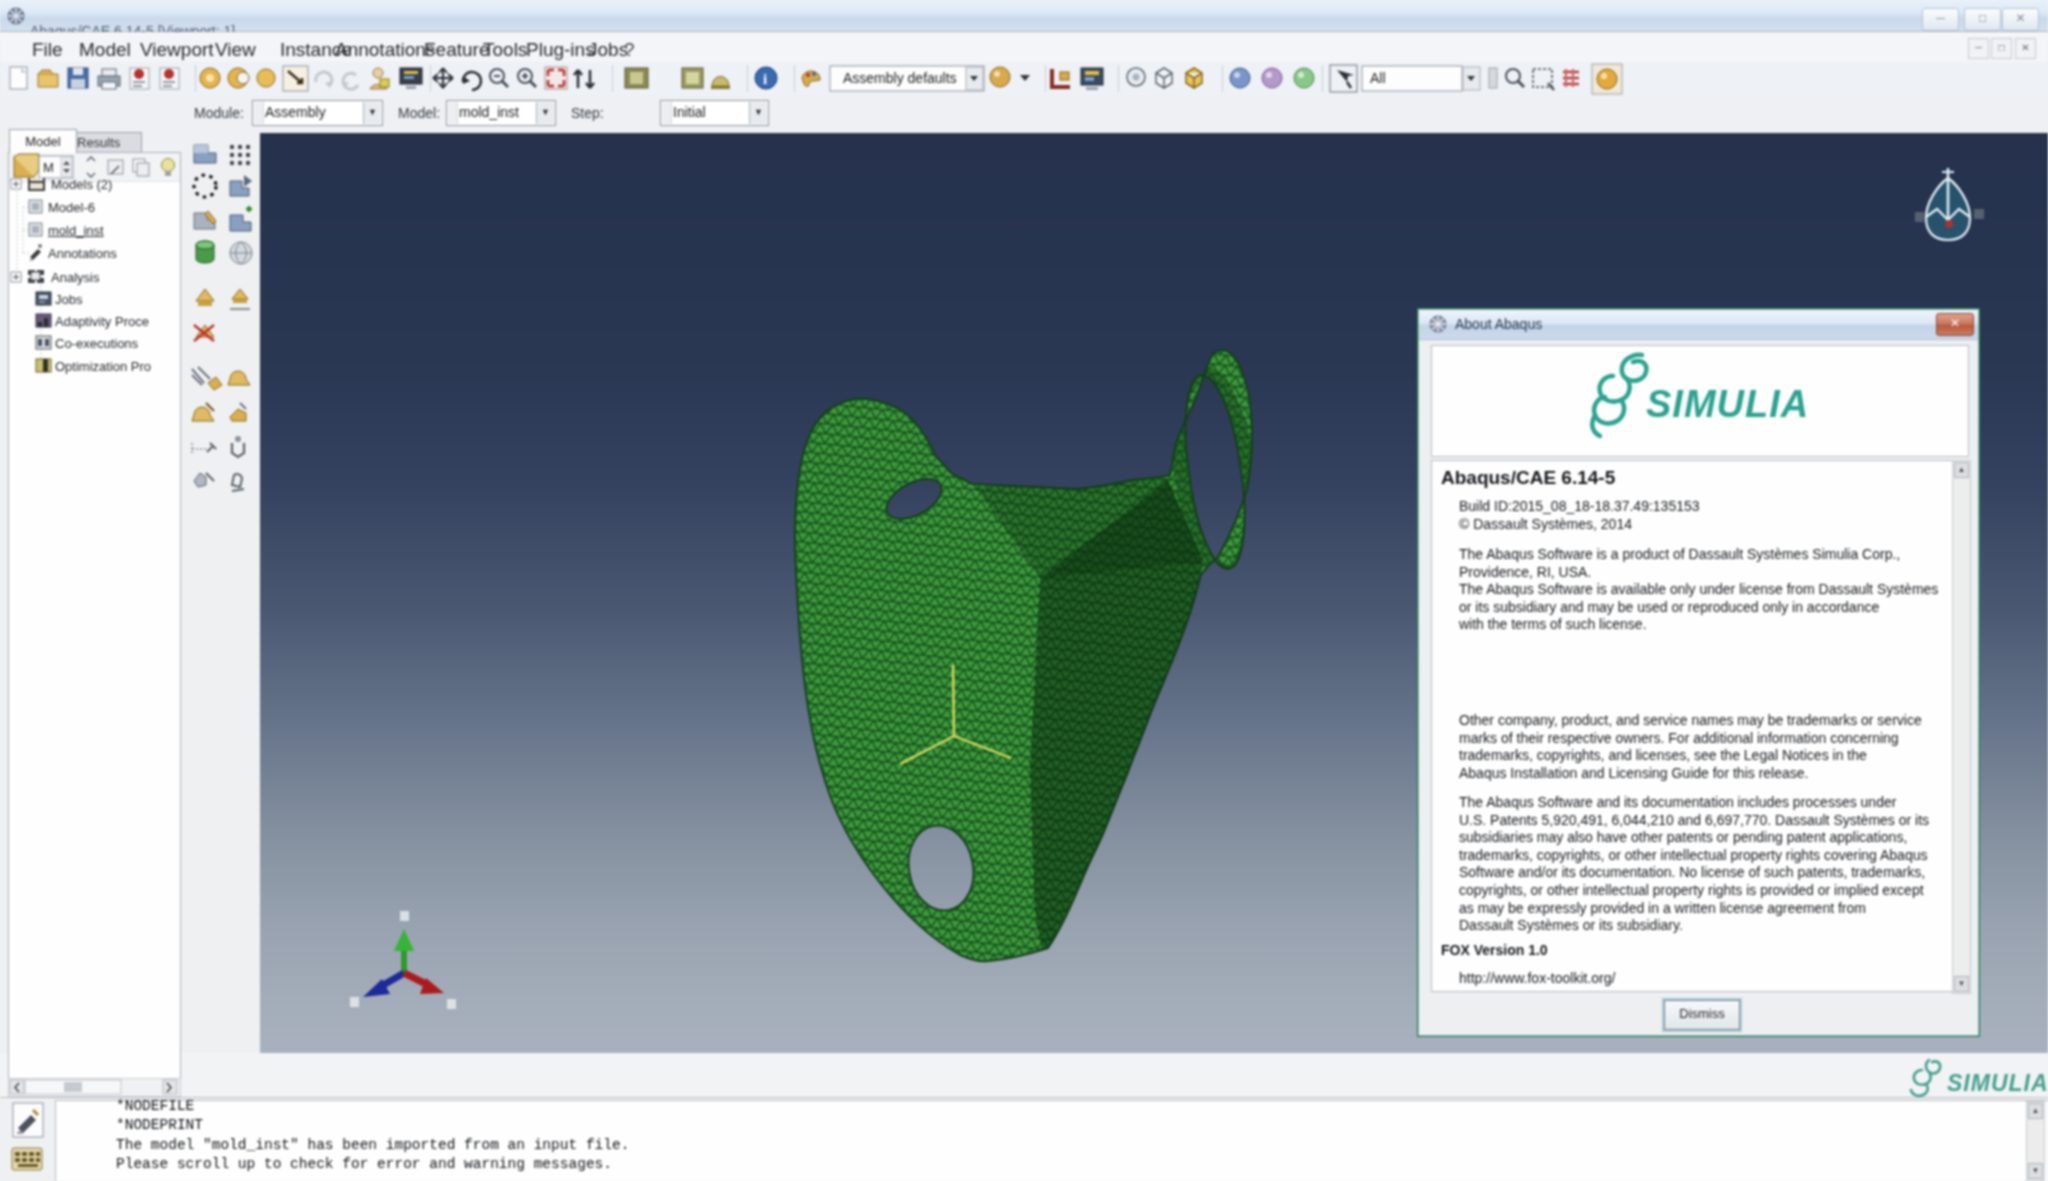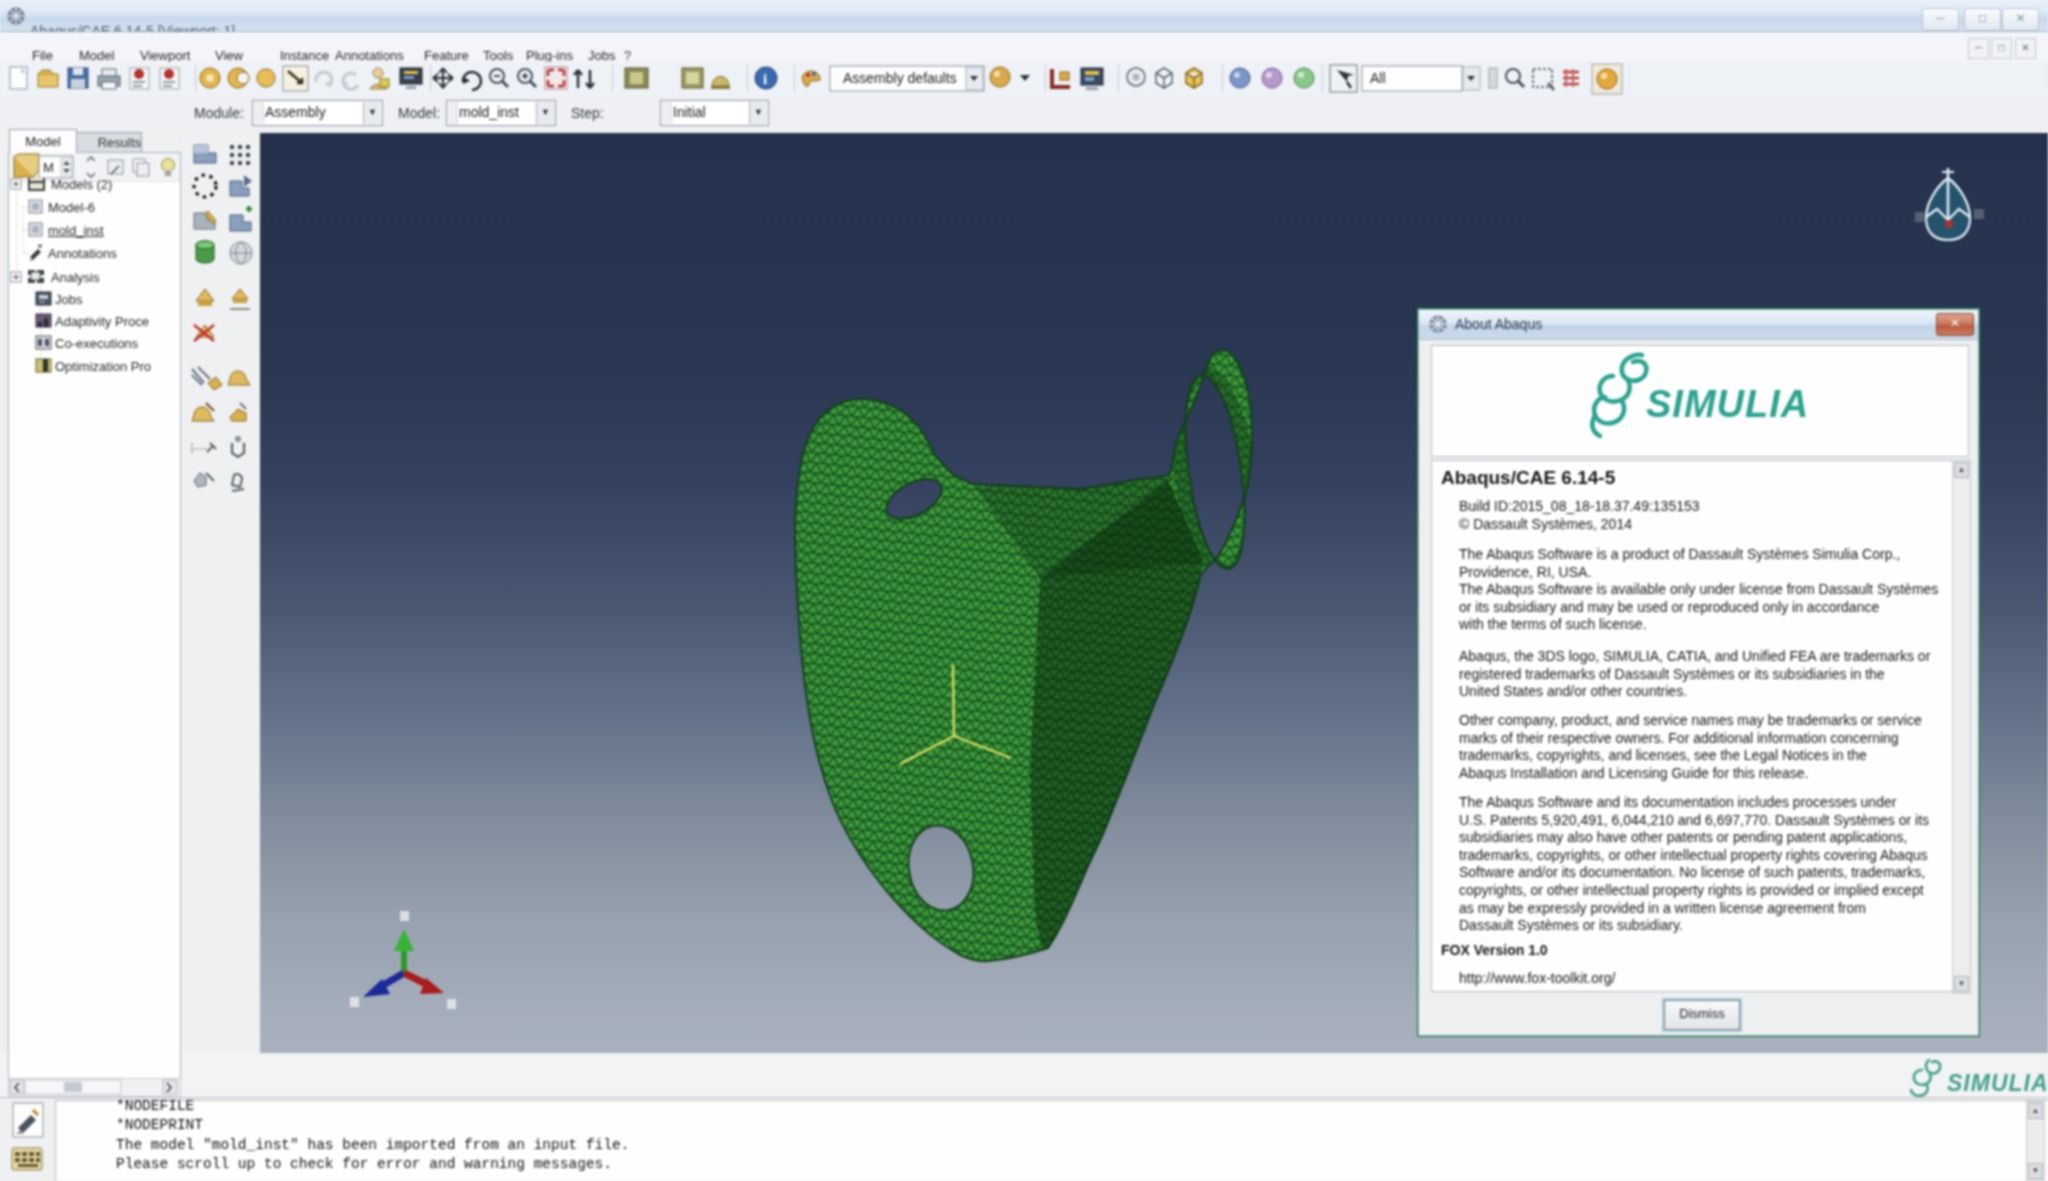--- a/index.html
+++ b/index.html
@@ -10,41 +10,41 @@
 #titlebar{left:0;top:0;width:2048px;height:31px;
   background:linear-gradient(180deg,#e9f1fa 0%,#dde9f6 40%,#c9d9ec 60%,#d3e0ef 100%);
   border-bottom:1px solid #a9b8ca;}
 #title-text{left:30px;top:8px;font-size:14px;color:#52627a;margin-top:15px;}
 .winbtn{top:8px;width:35px;height:21px;background:linear-gradient(180deg,#fbfdfe,#dfe7f0);
   border:1px solid #b5c2d2;border-radius:3px;color:#7d8b9b;font-size:12px;
   text-align:center;line-height:19px;}
 
 #menubar{left:0;top:32px;width:2048px;height:30px;background:#f3f5f8;
   border-bottom:1px solid #e0e3e8;}
-.menuitem{top:48px;font-size:13px;color:#26292e;}
+.menuitem{top:39px;font-size:19px;color:#26292e;}
 .winbtn2{top:38px;width:19px;height:19px;background:#f0f2f5;border:1px solid #c3cad3;
   color:#5a6572;font-size:10px;text-align:center;line-height:17px;}
 
 #toolbar{left:0;top:62px;width:2048px;height:34px;background:#eef1f5;
   border-bottom:1px solid #d7dadf;}
 
 #modulebar{left:0;top:96px;width:2048px;height:36px;background:#eef0f3;}
 .mlabel{top:9px;font-size:14px;color:#33383f;}
 .combo{top:4px;height:24px;background:#fff;border:1px solid #8d959e;}
 .combo .fld{position:absolute;left:12px;top:3px;font-size:14px;color:#222;}
 .combo .btn{position:absolute;right:1px;top:1px;bottom:1px;width:17px;background:#e7eaee;
   border-left:1px solid #aab0b8;color:#333;font-size:9px;text-align:center;line-height:21px;}
 .combo .spin{position:absolute;left:1px;top:1px;bottom:1px;width:9px;background:#eceef1;border-right:1px solid #d5d8dd;}
 
 #tabModel{left:9px;top:129px;width:66px;height:23px;background:#fdfdfd;
   border:1px solid #9aa2ac;border-bottom:none;font-size:13px;color:#222;
   text-align:center;line-height:23px;z-index:3;}
 #tabResults{left:76px;top:132px;width:64px;height:20px;background:#d9dce1;
   border:1px solid #9aa2ac;border-bottom:none;font-size:13px;color:#333;
-  text-align:right;line-height:20px;z-index:2;}
+  text-align:left;line-height:20px;z-index:2;}
 #treepanel{left:8px;top:152px;width:171px;height:926px;background:#fefefe;
   border:1px solid #aab1ba;z-index:2;overflow:hidden;}
 #treebar{position:absolute;left:0;top:0;width:171px;height:28px;background:#f2f3f5;
   border-bottom:1px solid #e2e4e8;}
 .treetxt{position:absolute;font-size:13px;color:#26292e;white-space:nowrap;}
 #hscroll{left:8px;top:1078px;width:171px;height:17px;background:#f0f1f3;
   border:1px solid #c6cbd1;z-index:2;}
 
 #toolbox{left:180px;top:133px;width:80px;height:920px;background:#eef0f1;}
 
@@ -545,21 +545,20 @@
           <path d="M189 54 C194 60 193 70 185 75 C177 80 166 77 163 69 C160 61 165 52 173 51"></path>
           <path d="M163 69 C158 78 160 86 168 90"></path>
         </g>
         <text x="214" y="71" font-size="38" font-weight="bold" font-style="italic" fill="#2ba390" letter-spacing="1" font-family="Liberation Sans">SIMULIA</text>
       </svg>
     </div>
     <div id="txt-box">
       <div class="p b" style="left:9px;top:8px;font-size:19px;">Abaqus/CAE 6.14-5</div>
       <div class="p" style="top:37px;">Build ID:2015_08_18-18.37.49:135153<br>© Dassault Systèmes, 2014</div>
       <div class="p" style="top:85px;">The Abaqus Software is a product of Dassault Systèmes Simulia Corp.,<br>Providence, RI, USA.<br>The Abaqus Software is available only under license from Dassault Systèmes<br>or its subsidiary and may be used or reproduced only in accordance<br>with the terms of such license.</div>
-      <div class="p" style="top:187px;">Abaqus, the 3DS logo, SIMULIA, CATIA, and Unified FEA are trademarks or<br>registered trademarks of Dassault Systèmes or its subsidiaries in the<br>United States and/or other countries.</div>
       <div class="p" style="top:251px;">Other company, product, and service names may be trademarks or service<br>marks of their respective owners. For additional information concerning<br>trademarks, copyrights, and licenses, see the Legal Notices in the<br>Abaqus Installation and Licensing Guide for this release.</div>
       <div class="p" style="top:333px;">The Abaqus Software and its documentation includes processes under<br>U.S. Patents 5,920,491, 6,044,210 and 6,697,770. Dassault Systèmes or its<br>subsidiaries may also have other patents or pending patent applications,<br>trademarks, copyrights, or other intellectual property rights covering Abaqus<br>Software and/or its documentation. No license of such patents, trademarks,<br>copyrights, or other intellectual property rights is provided or implied except<br>as may be expressly provided in a written license agreement from<br>Dassault Systèmes or its subsidiary.</div>
       <div class="p b" style="left:9px;top:481px;">FOX Version 1.0</div>
       <div class="p" style="top:509px;">http://www.fox-toolkit.org/</div>
     </div>
     <div id="dlg-scroll">
         <div class="sbtn" style="top:1px;">▲</div>
         <div class="sbtn" style="bottom:1px;">▼</div>
       </div>
     <div id="dismiss">Dismiss</div>

